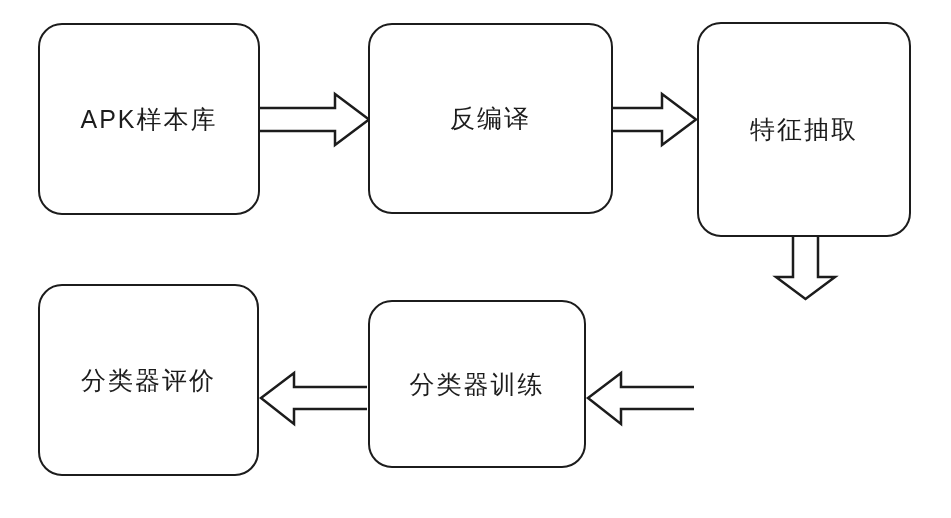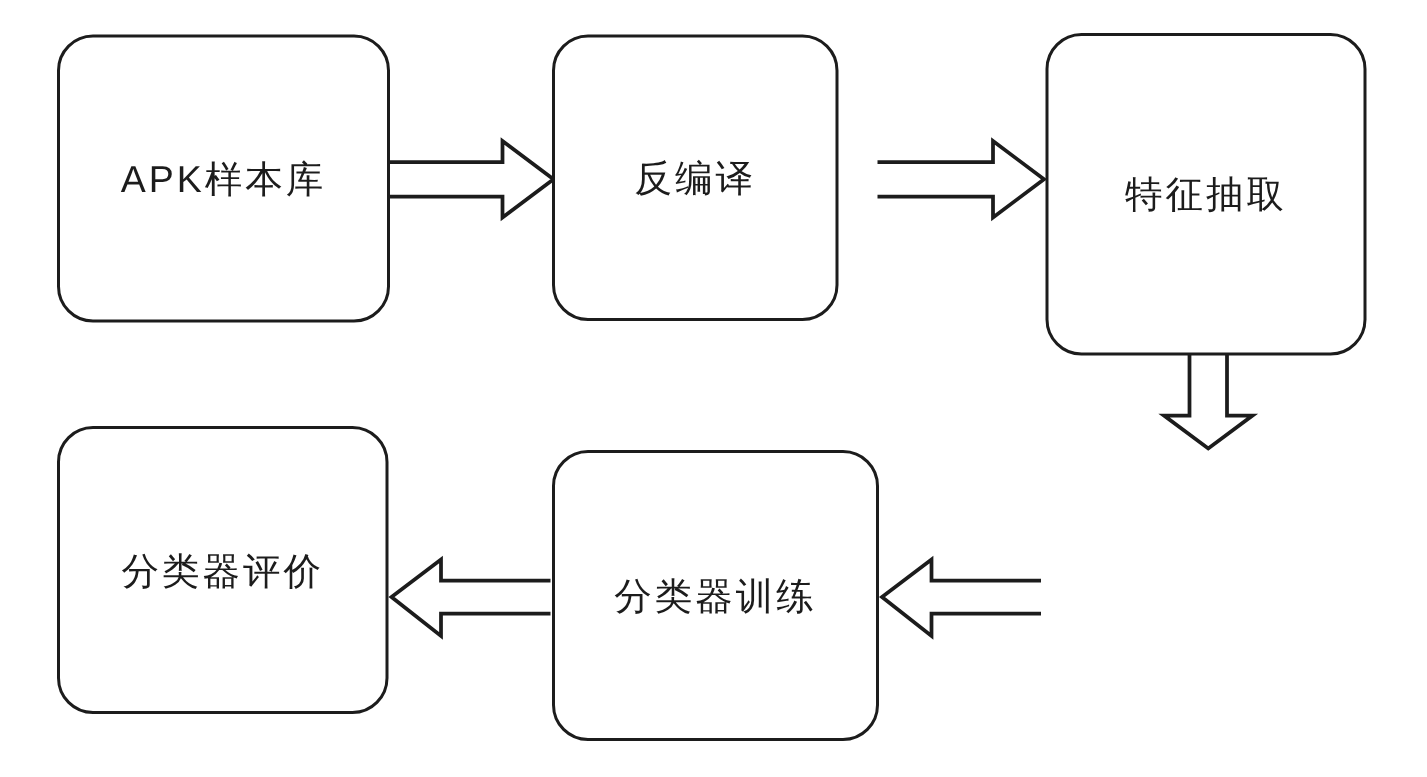--- a/index.html
+++ b/index.html
@@ -33,24 +33,24 @@
     justify-content: center;
   }
   .node-label {
     color: #1c1c1c;
     font-size: 25px;
     letter-spacing: 2px;
     white-space: nowrap;
   }
   
   .n-apk      { left: 38px;  top: 23px;  width: 222px; height: 192px; }
-  .n-decomp   { left: 368px; top: 23px;  width: 191px; height: 191px; }
+  .n-decomp   { left: 368px; top: 23px;  width: 245px; height: 191px; }
   .n-extract  { left: 697px; top: 22px;  width: 214px; height: 215px; }
   .n-process  { left: 695px; top: 301px; width: 221px; height: 194px; }
-  .n-train    { left: 368px; top: 300px; width: 218px; height: 194px; }
+  .n-train    { left: 368px; top: 300px; width: 218px; height: 168px; }
   .n-eval     { left: 38px;  top: 284px; width: 221px; height: 192px; }
   .arrow {
     fill: #ffffff;
     stroke: #1c1c1c;
     stroke-width: 2.5;
     stroke-linejoin: miter;
   }
 </style>
 </head>
 <body>

